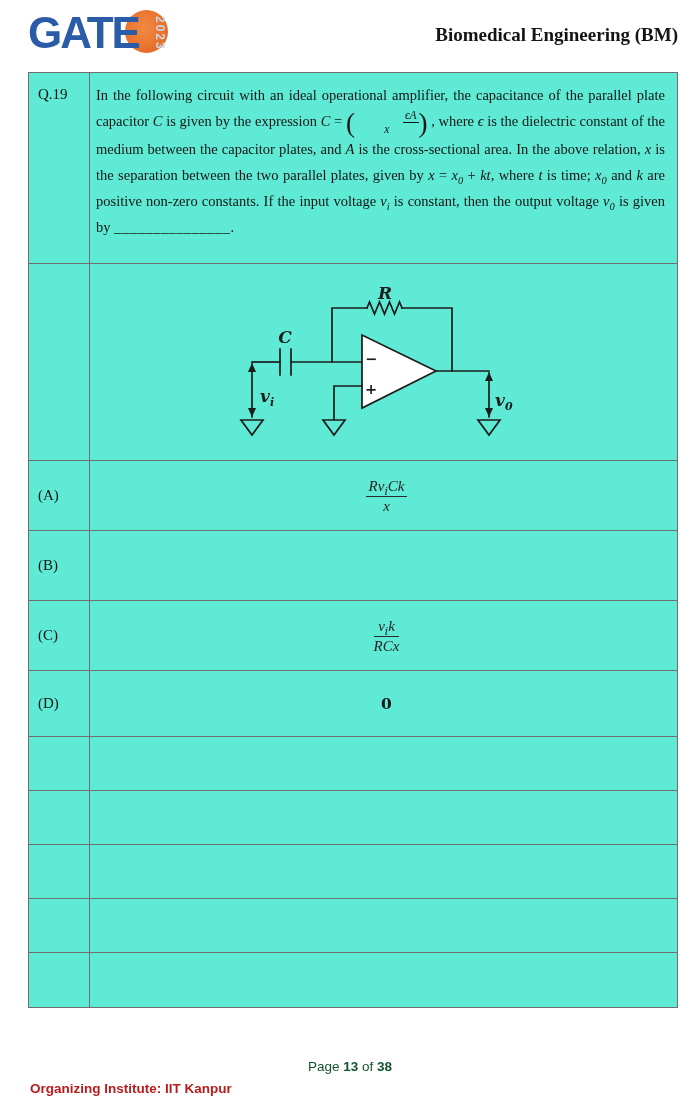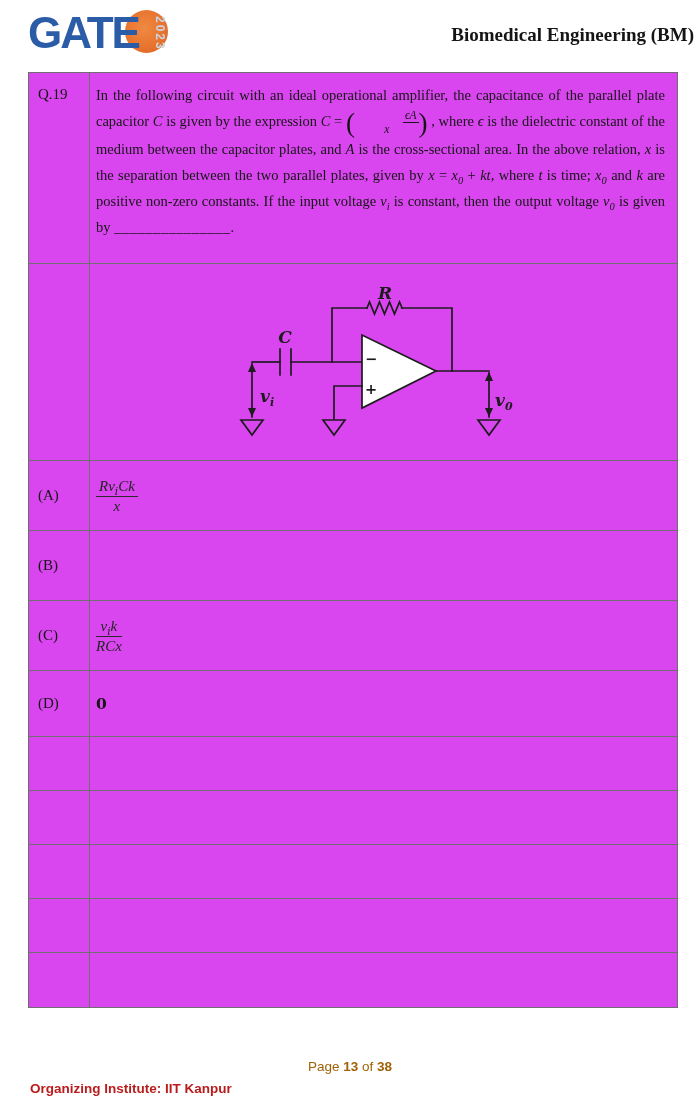--- a/index.html
+++ b/index.html
@@ -2,54 +2,54 @@
 <html><head>
 <meta charset="utf-8">
 <style>
   html,body { margin:0; padding:0; }
   body {
     width:700px; height:1110px; background:#ffffff; position:relative;
     font-family:"Liberation Serif","DejaVu Serif",serif; color:#151515;
     overflow:hidden;
   }
   
-  .header { position:absolute; left:28px; top:6px; right:6px; height:60px; }
+  .header { position:absolute; left:28px; top:6px; right:22px; height:60px; }
   .logo { position:absolute; left:0; top:0; width:185px; height:58px; }
   .logo-circle { position:absolute; left:97px; top:4px; width:43px; height:43px;
     border-radius:50%; background:radial-gradient(circle at 45% 42%, #ef8a43 0%, #e8742e 55%, #d95f1f 100%); z-index:0; }
   .logo-gate { position:absolute; left:0; top:0; z-index:1;
     font-family:"Liberation Sans","DejaVu Sans",sans-serif; font-weight:bold;
     font-size:44px; letter-spacing:-2px; color:#2a5ca8; line-height:54px; }
   .logo-year { position:absolute; left:139px; top:10px; z-index:2;
     transform:rotate(90deg); transform-origin:top left;
     font-family:"Liberation Sans","DejaVu Sans",sans-serif; font-weight:bold;
     font-size:12px; letter-spacing:2px; color:#ccd6e4; }
   .subject { position:absolute; right:0; top:18px; font-weight:bold; font-size:19px; }
 
   
   .qtable { position:absolute; left:28px; top:72px; width:648px;
-    border:1px solid #6f6f6f; background:#d946ef; }
+    border:1px solid #6f6f6f; background:#5eead4; }
   .row { display:flex; border-bottom:1px solid #6f6f6f; box-sizing:border-box; }
   .row:last-child { border-bottom:none; }
   .cell-label { width:61px; flex:none; border-right:1px solid #6f6f6f;
     box-sizing:border-box; font-size:15px; }
   .cell-body { flex:1; box-sizing:border-box; position:relative; }
 
   .row-q { height:191px; }
   .row-q .cell-label { padding:13px 0 0 9px; }
   .row-q .cell-body { padding:9px 12px 0 6px; font-size:14.5px; line-height:26px;
     text-align:justify; }
 
   .row-diagram { height:197px; }
   .row-diagram .cell-body { padding:0; }
 
   .row-opt { height:70px; }
   .row-optD { height:66px; }
   .row-opt .cell-label, .row-optD .cell-label { display:flex; align-items:center; padding-left:9px; }
-  .row-opt .cell-body, .row-optD .cell-body { display:flex; align-items:center; padding-left:6px; }
+  .row-opt .cell-body, .row-optD .cell-body { display:flex; align-items:center; padding-left:6px;justify-content:center; }
 
   .row-empty { height:54px; }
 
   
   .mi { font-style:italic; font-family:"Liberation Serif","DejaVu Serif","DejaVu Sans",serif; }
   sub.msub { font-size:10.5px; font-style:italic; line-height:0; }
   .paren { font-size:27px; font-weight:400; vertical-align:-6px; line-height:0; }
   .frac-inline { display:inline-block; vertical-align:middle; text-align:center;
     font-size:11.5px; line-height:1.15; font-style:italic; }
   .frac-inline .num { display:block; border-bottom:1px solid #151515; padding:0 2px;margin-left:48px; }
@@ -63,21 +63,21 @@
   .opt-zero { font-size:15.5px; font-family:"DejaVu Serif",serif; font-weight:600; }
 
   
   .svg-lbl { font-family:"DejaVu Serif","DejaVu Sans",serif; font-style:italic;
     font-weight:bold; font-size:17px; fill:#1c1c1c; }
   .svg-sub { font-size:11px; }
   .svg-pm { font-family:"DejaVu Sans",sans-serif; font-weight:bold; font-size:14.5px; fill:#1c1c1c; }
 
   
   .page-indicator { position:absolute; left:0; top:1059px; width:100%; text-align:center;
-    font-family:"Liberation Sans","DejaVu Sans",sans-serif; font-size:13.5px; color:#a16207; }
+    font-family:"Liberation Sans","DejaVu Sans",sans-serif; font-size:13.5px; color:#14532d; }
   .page-indicator b { font-weight:bold; }
   .institute { position:absolute; left:30px; top:1081px;
     font-family:"Liberation Sans","DejaVu Sans",sans-serif; font-weight:bold;
     font-size:13.5px; color:#b91c1c; }
 </style>
 </head>
 <body>
 
 <div class="header">
   <div class="logo">

